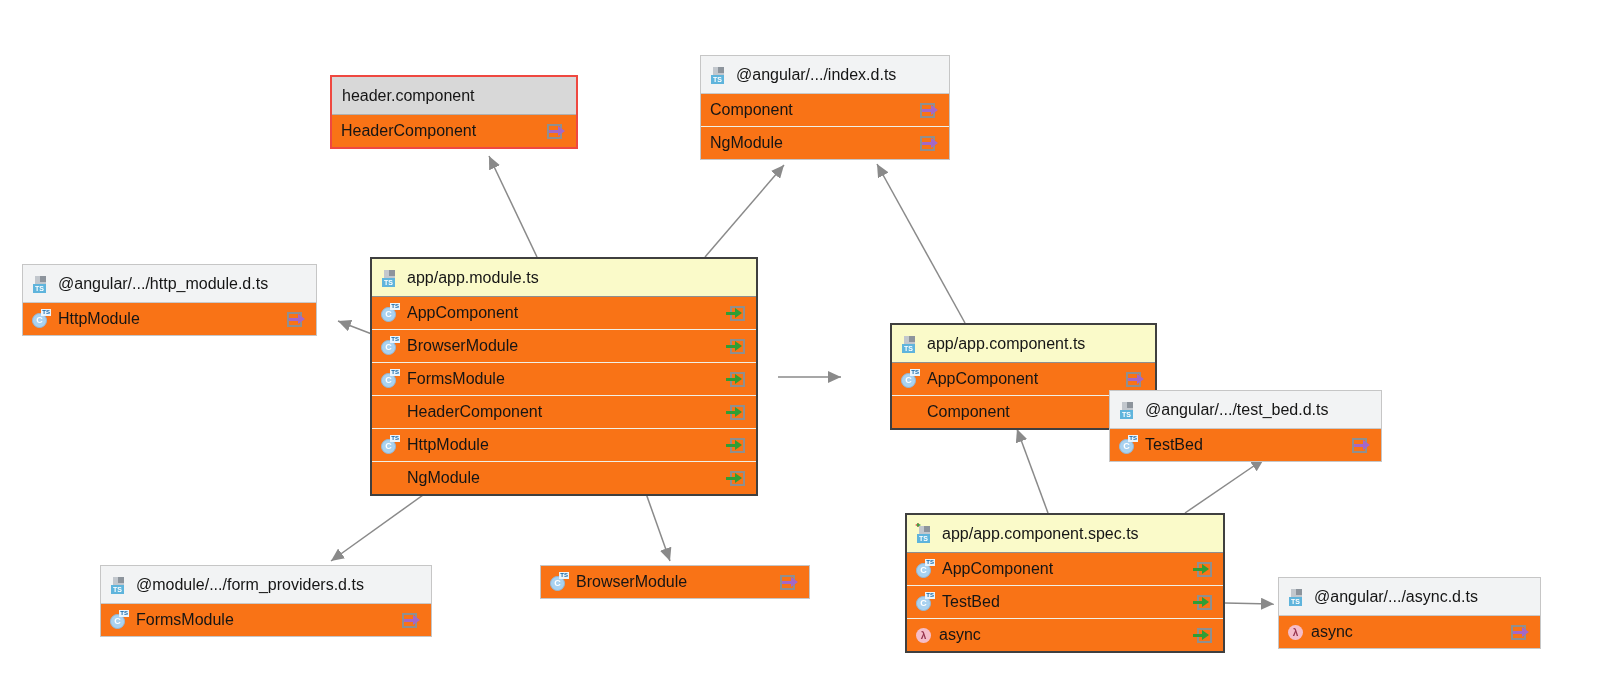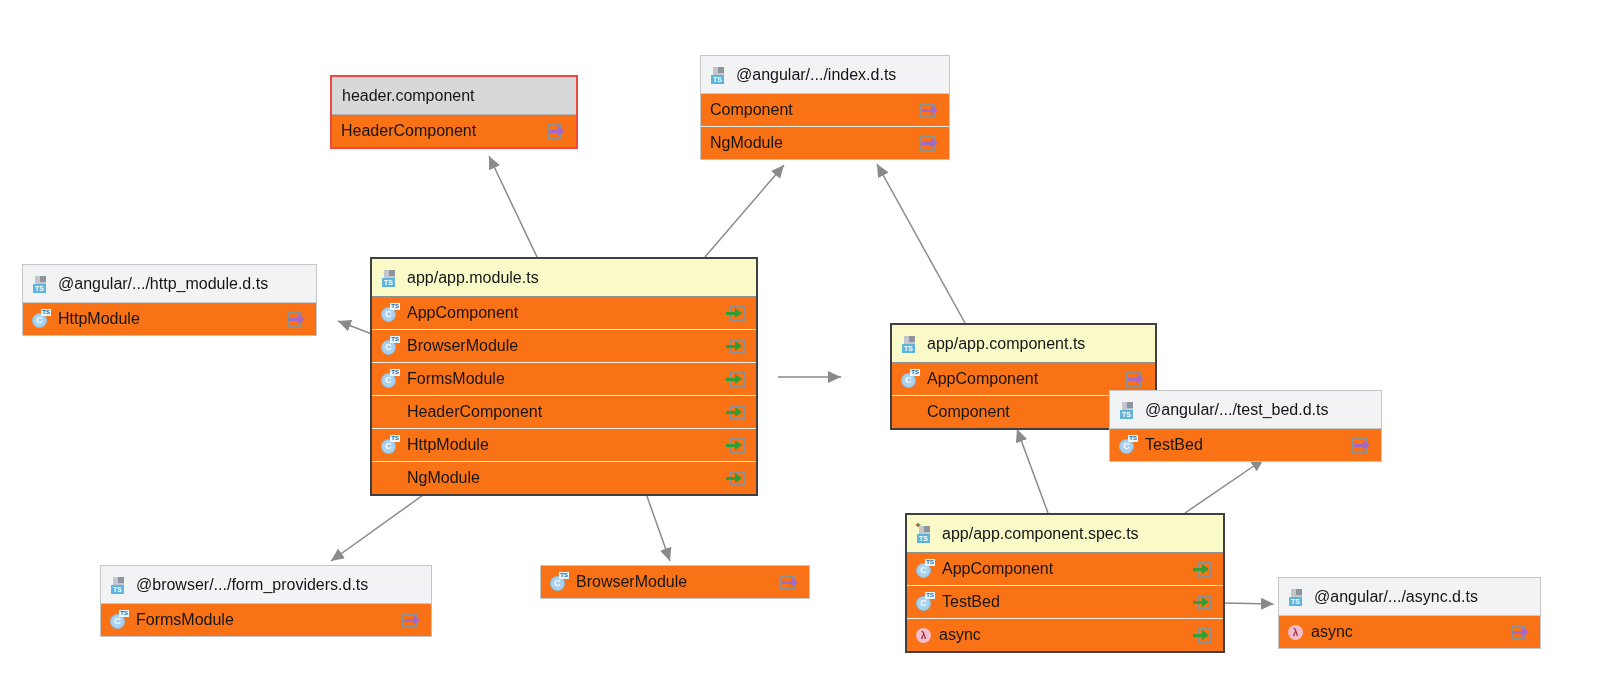--- a/index.html
+++ b/index.html
@@ -332,21 +332,21 @@
             <span class="head"></span>
           </span>
         </div>
       </div>
       <div class="node library" id="node-form-providers-dts">
         <div class="node-header">
           <span class="file-icon">
             <span class="page"></span>
             <span class="badge">TS</span>
           </span>
-          <span class="row-name">@browser/.../form_providers.d.ts</span>
+          <span class="row-name">@module/.../form_providers.d.ts</span>
         </div>
         <div class="node-row">
           <span class="class-icon">
             <span class="circ">C</span>
             <span class="ts">TS</span>
           </span>
           <span class="row-name">FormsModule</span>
           <span class="spacer"></span>
           <span class="dir-icon export">
             <span class="box"></span>

